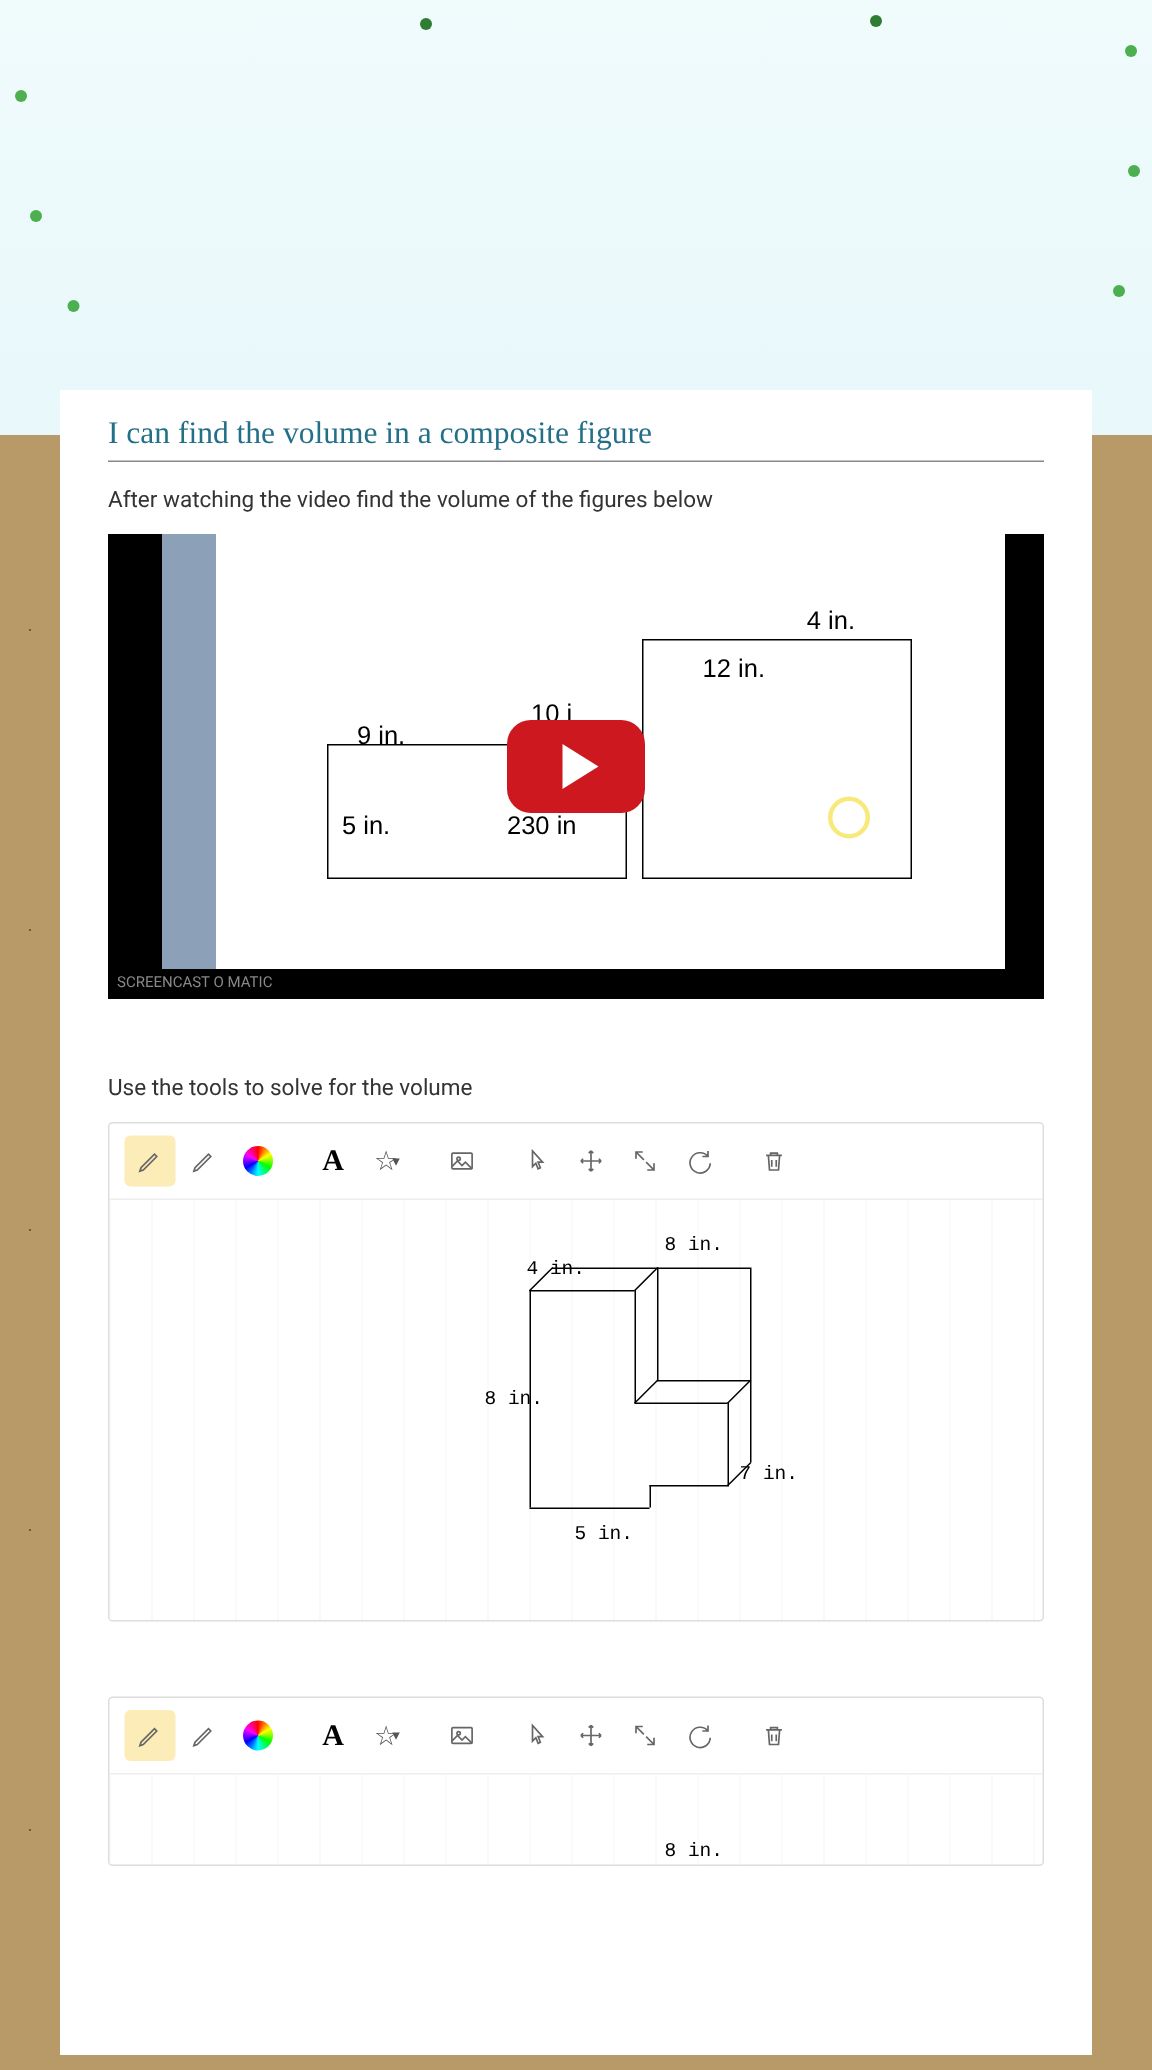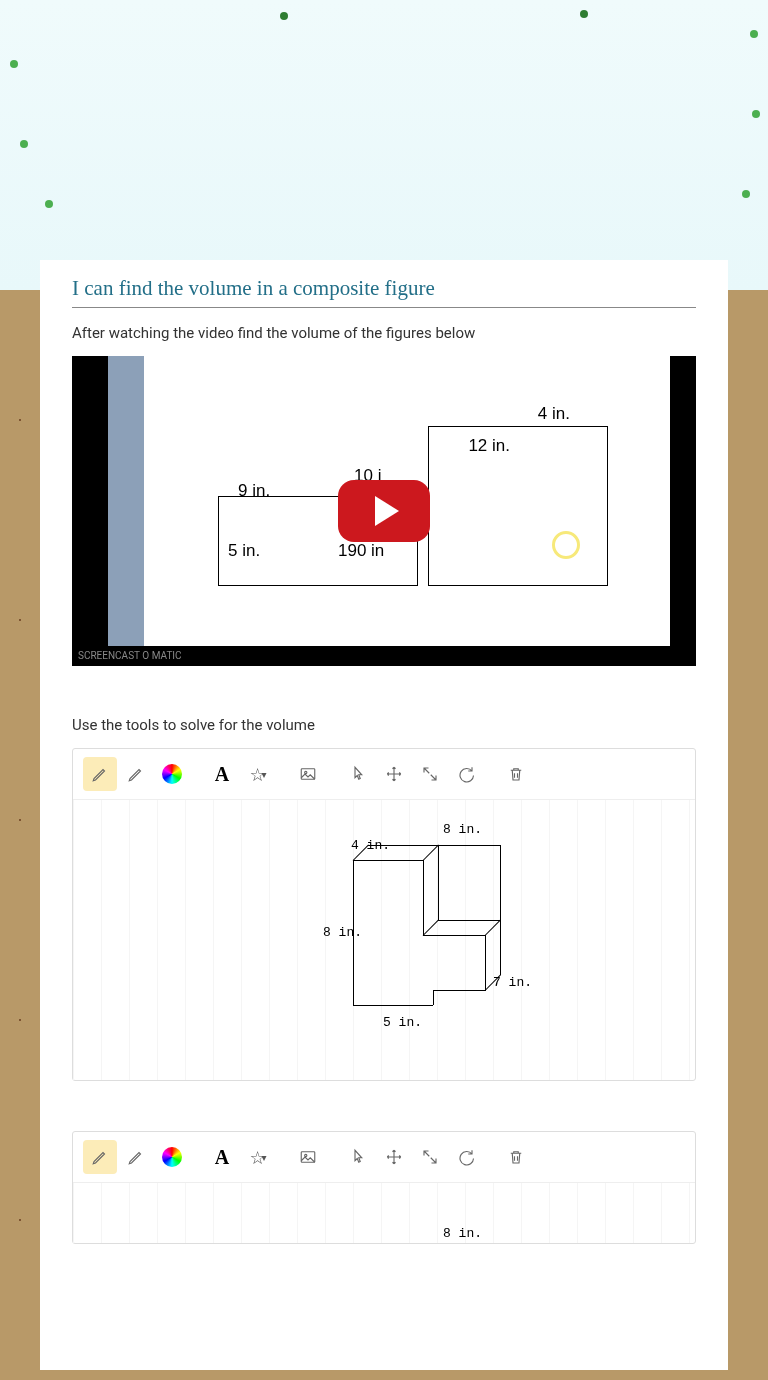--- a/index.html
+++ b/index.html
@@ -139,21 +139,21 @@
   <div class="instr">After watching the video find the volume of the figures below</div>
 
   <div class="video">
     <div class="video-inner">
       <div class="video-side"></div>
       <span class="vl" style="top:48px; right:100px;">4 in.</span>
       <span class="vl" style="top:80px; right:160px;">12 in.</span>
       <span class="vl" style="top:110px; left:246px;">10 i</span>
       <span class="vl" style="top:125px; left:130px;">9 in.</span>
       <span class="vl" style="top:185px; left:120px;">5 in.</span>
-      <span class="vl" style="top:185px; left:230px;">190 in</span>
+      <span class="vl" style="top:185px; left:230px;">230 in</span>
       <div class="prism" style="left:110px; top:140px; width:200px; height:90px;"></div>
       <div class="prism" style="left:320px; top:70px; width:180px; height:160px;"></div>
       <div class="highlight" style="right:90px; top:175px;"></div>
     </div>
     <div class="video-bottom">SCREENCAST O MATIC</div>
     <div class="yt-btn"></div>
   </div>
 
   <div class="tool-instr">Use the tools to solve for the volume</div>
 

